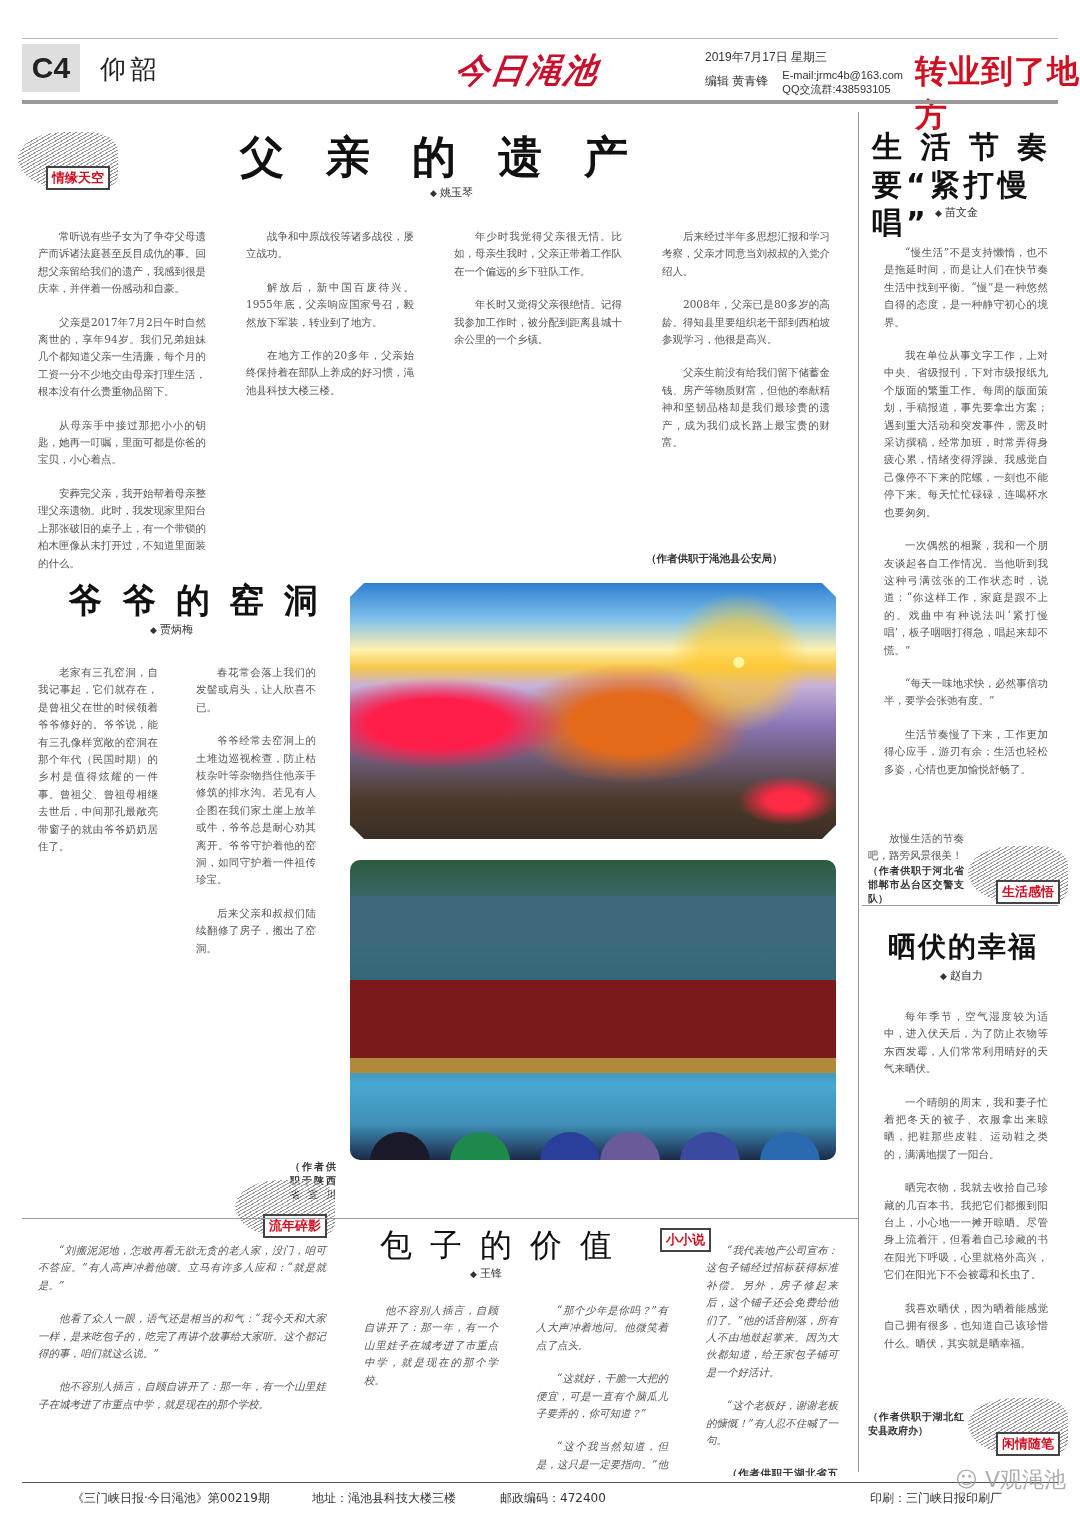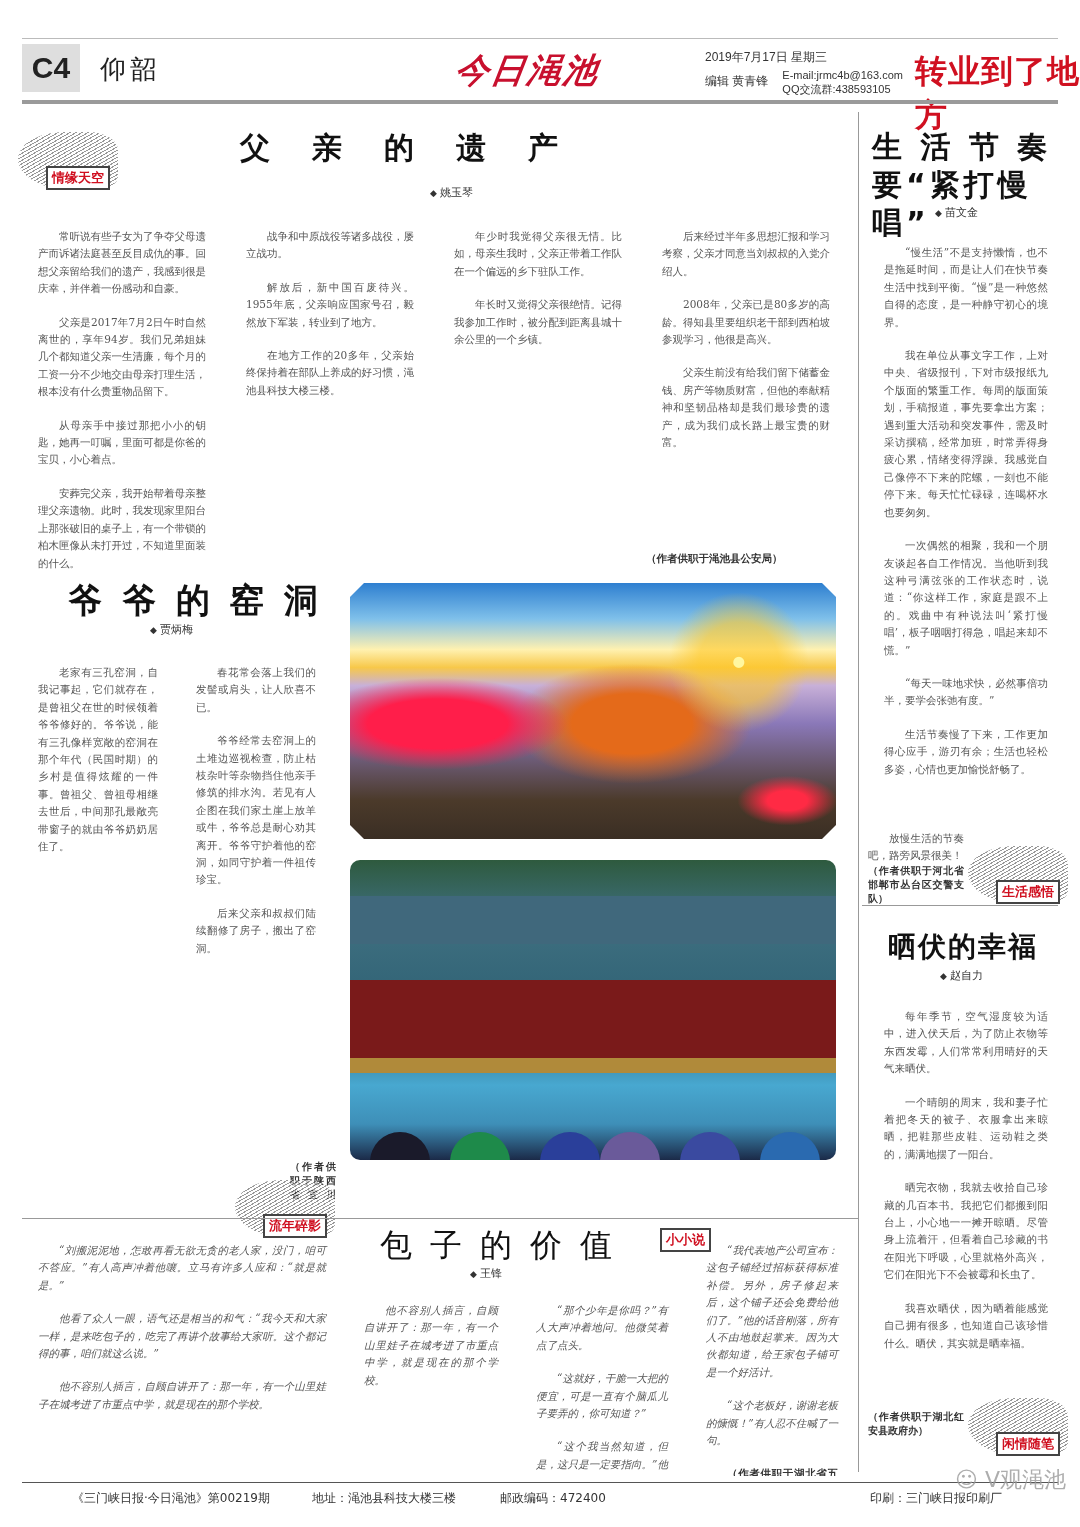--- a/index.html
+++ b/index.html
@@ -73,21 +73,21 @@
     </div>
   </div>
 </div>
 <div class="paper-logo">转业到了地方</div>
 <div class="hdr-botline"></div>
 
 <div class="stamp" style="left:18px;top:132px">
   <div class="feather"></div>
   <div class="tag">情缘天空</div>
 </div>
-<div class="headline" style="left:240px;top:128px;font-size:30px;letter-spacing:42px">父亲的遗产</div>
+<div class="headline" style="left:240px;top:128px;font-size:44px;letter-spacing:42px">父亲的遗产</div>
 <div class="byline" style="left:430px;top:185px">姚玉琴</div>
 
 <div class="txt" style="left:22px;top:212px;width:200px;height:360px">
   <p>常听说有些子女为了争夺父母遗产而诉诸法庭甚至反目成仇的事。回想父亲留给我们的遗产，我感到很是庆幸，并伴着一份感动和自豪。</p>
   <p>父亲是2017年7月2日午时自然离世的，享年94岁。我们兄弟姐妹几个都知道父亲一生清廉，每个月的工资一分不少地交由母亲打理生活，根本没有什么贵重物品留下。</p>
   <p>从母亲手中接过那把小小的钥匙，她再一叮嘱，里面可都是你爸的宝贝，小心着点。</p>
   <p>安葬完父亲，我开始帮着母亲整理父亲遗物。此时，我发现家里阳台上那张破旧的桌子上，有一个带锁的柏木匣像从未打开过，不知道里面装的什么。</p>
   <p>我点点头轻轻打开抽屉，发现里面有一块金黄色的缎子布覆盖着一个小木匣子，匣子里两块金光灿灿的纪念章耀然入目。</p>
 </div>
 <div class="txt" style="left:230px;top:212px;width:200px;height:360px">

